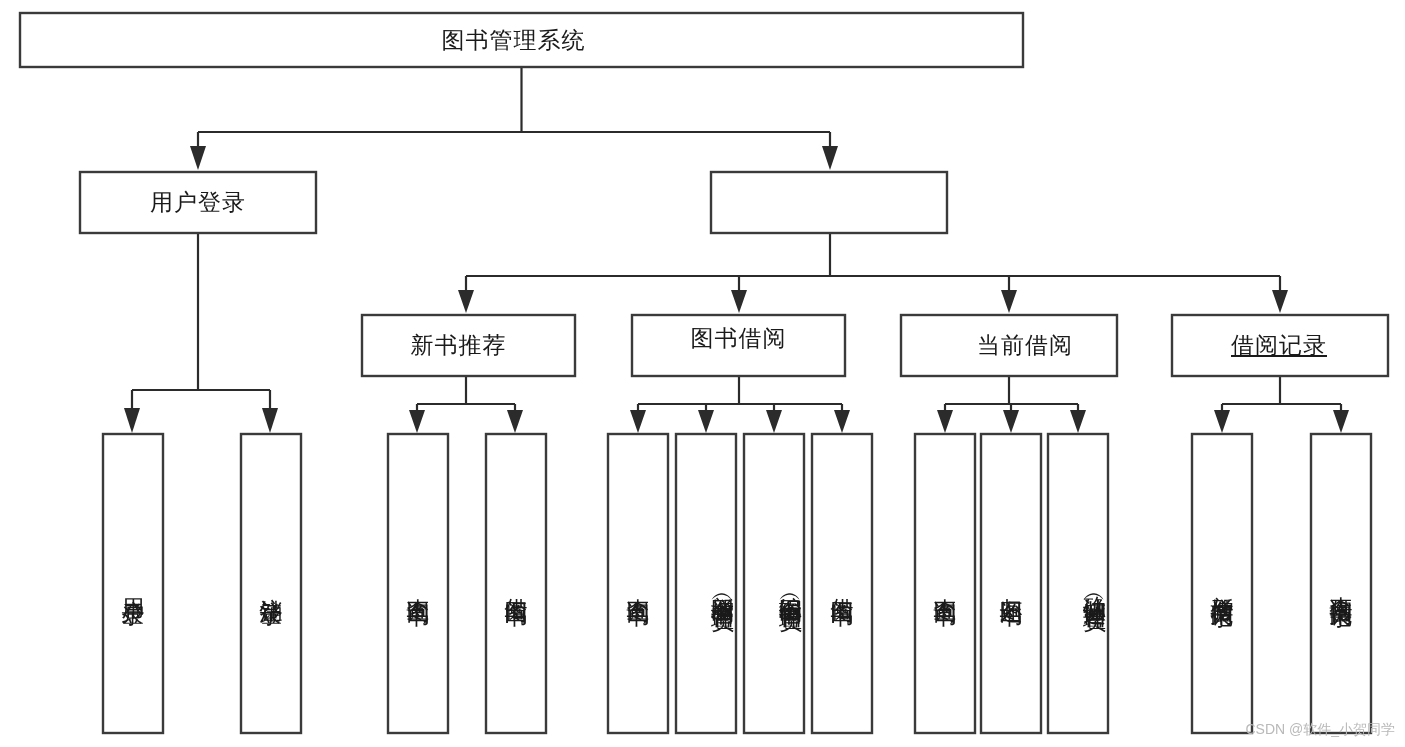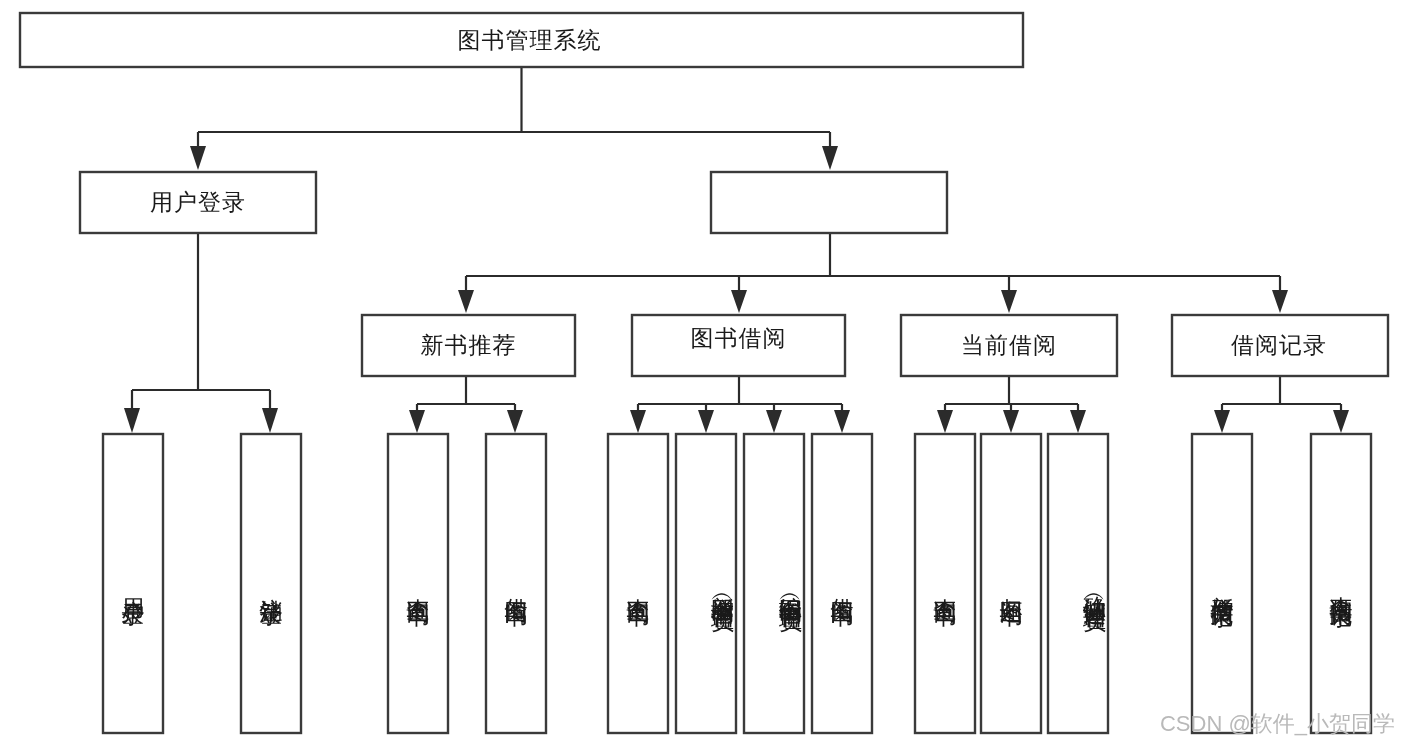--- a/index.html
+++ b/index.html
@@ -65,21 +65,21 @@
     color: #1a1a1a;
     letter-spacing: 1px;
     white-space: nowrap;
     pointer-events: none;
   }
   .watermark {
     position: absolute;
     right: 10px;
     bottom: 8px;
     font-family: "Liberation Sans", "DejaVu Sans", sans-serif;
-    font-size: 22px;
+    font-size: 14px;
     color: #b9b9b9;
     white-space: nowrap;
     pointer-events: none;
   }
 </style>
 </head>
 <body>
 
 <div id="diagram-root">
 
@@ -184,28 +184,28 @@
     <rect class="node-box" x="812" y="434" width="60" height="299"></rect>
 
     <rect class="node-box" x="915" y="434" width="60" height="299"></rect>
     <rect class="node-box" x="981" y="434" width="60" height="299"></rect>
     <rect class="node-box" x="1048" y="434" width="60" height="299"></rect>
 
     <rect class="node-box" x="1192" y="434" width="60" height="299"></rect>
     <rect class="node-box" x="1311" y="434" width="60" height="299"></rect>
   </svg>
 
-  <div class="hlabel-wrap" style="left:28px; top:13px; width:1003px; height:54px;">图书管理系统</div>
+  <div class="hlabel-wrap" style="left:12px; top:13px; width:1003px; height:54px;">图书管理系统</div>
 
   <div class="hlabel-wrap" style="left:80px; top:172px; width:236px; height:61px;">用户登录</div>
 
-  <div class="hlabel-wrap" style="left:362px; top:315px; width:213px; height:61px;">新书推荐</div>
+  <div class="hlabel-wrap" style="left:352px; top:315px; width:213px; height:61px;">新书推荐</div>
   <div class="hlabel-wrap" style="left:632px; top:315px; width:213px; height:47px;">图书借阅</div>
-  <div class="hlabel-wrap" style="left:901px; top:315px; width:216px; height:61px;">当前借阅</div>
-  <div class="hlabel-wrap" style="left:1172px; top:315px; width:214px; height:61px;">借阅记录</div>
+  <div class="hlabel-wrap" style="left:901px; top:315px; width:216px; height:61px;padding-left:16px;">当前借阅</div>
+  <div class="hlabel-wrap" style="left:1172px; top:315px; width:214px; height:61px;text-decoration:underline;">借阅记录</div>
 
   <div class="vlabel-wrap" style="left:103px; top:434px; width:60px; height:299px;">用户登录</div>
   <div class="vlabel-wrap" style="left:241px; top:434px; width:60px; height:299px;">注销登录</div>
 
   <div class="vlabel-wrap" style="left:388px; top:434px; width:60px; height:299px;">查询图书</div>
   <div class="vlabel-wrap" style="left:486px; top:434px; width:60px; height:299px;">借阅图书</div>
 
   <div class="vlabel-wrap" style="left:608px; top:434px; width:60px; height:299px;">查询图书</div>
   <div class="vlabel-wrap" style="left:676px; top:434px; width:60px; height:299px; align-items:flex-start; padding-top:6px; box-sizing:border-box;">新增图书（管理员）</div>
   <div class="vlabel-wrap" style="left:744px; top:434px; width:60px; height:299px; align-items:flex-start; padding-top:6px; box-sizing:border-box;">编辑图书（管理员）</div>

